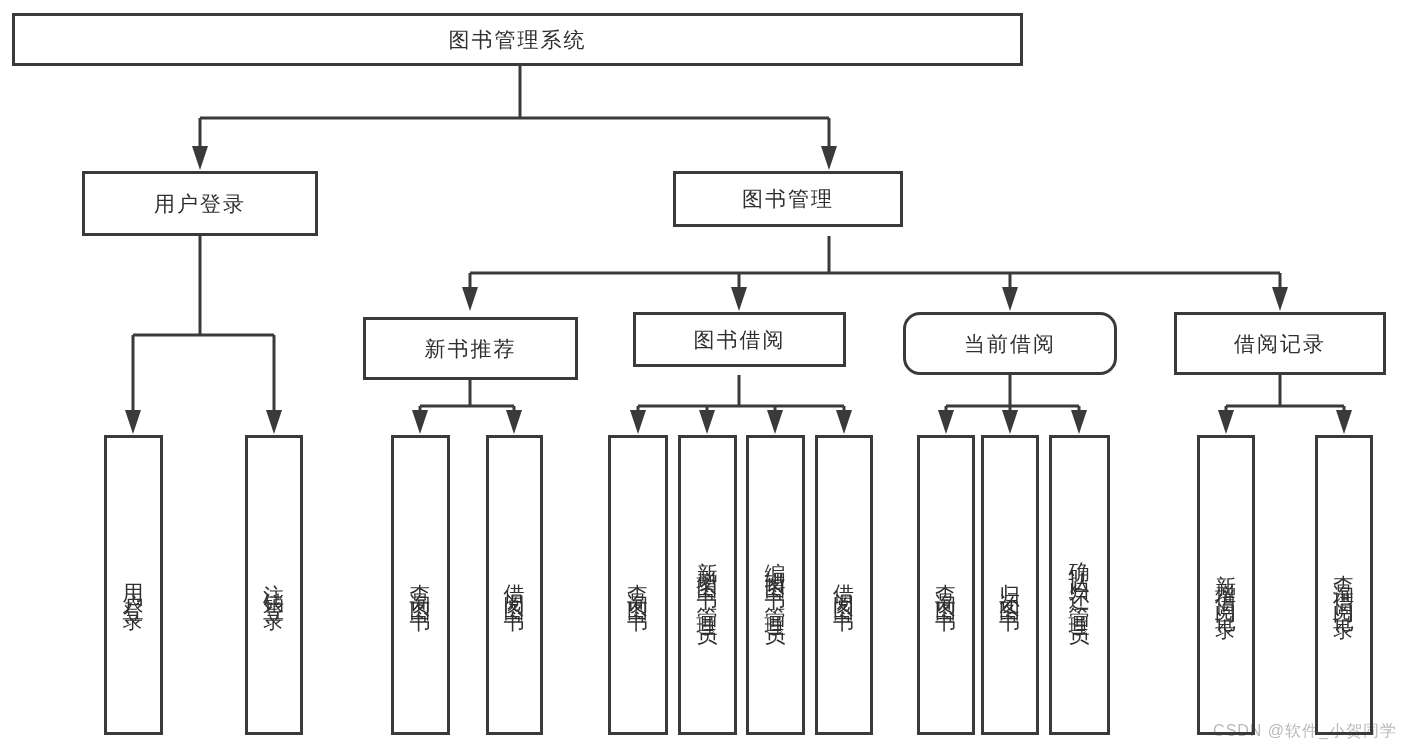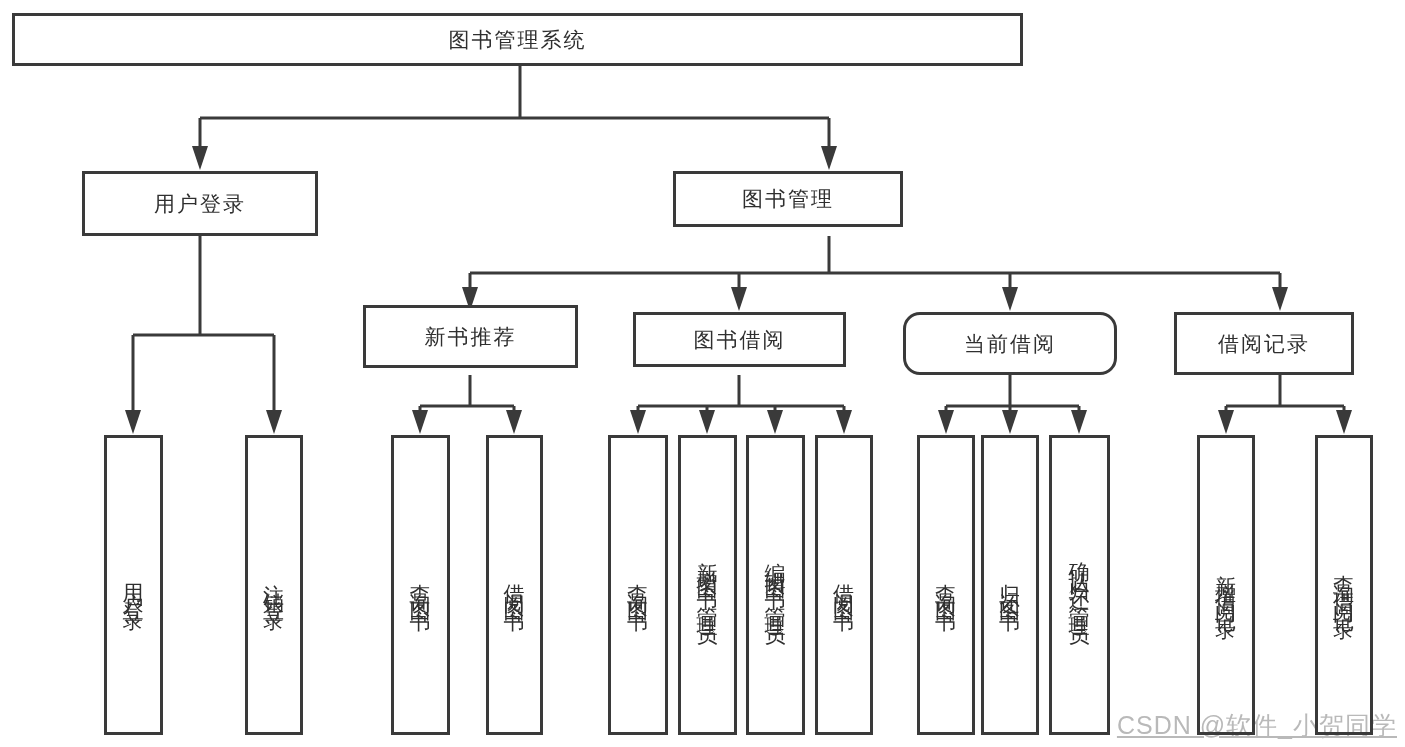--- a/index.html
+++ b/index.html
@@ -27,22 +27,22 @@
     border:3px solid var(--line);background:#fff;
     display:flex;align-items:center;justify-content:center;
   }
   .vnode .vlabel{
     writing-mode:vertical-rl;text-orientation:mixed;
     font-size:21px;letter-spacing:9px;color:var(--text);
     line-height:1;
   }
   .watermark{
     position:absolute;right:8px;bottom:5px;z-index:3;
-    font-size:25px;color:var(--wm);letter-spacing:1px;
-    mix-blend-mode:darken;white-space:nowrap;text-decoration:underline;
+    font-size:16px;color:var(--wm);letter-spacing:1px;
+    mix-blend-mode:darken;white-space:nowrap;
   }
 </style>
 </head>
 <body>
 
 <div class="canvas">
 
   <svg class="connector-layer" width="1405" height="747" viewBox="0 0 1405 747">
     <path fill="none" stroke="#3a3a3a" stroke-width="3" d="M520 66 V118
              M200 118 H829
@@ -90,30 +90,30 @@
     <span>图书管理系统</span>
   </div>
 
   <div class="hnode" style="left:82px;top:171px;width:236px;height:65px;">
     <span>用户登录</span>
   </div>
   <div class="hnode" style="left:673px;top:171px;width:230px;height:56px;">
     <span>图书管理</span>
   </div>
 
-  <div class="hnode" style="left:363px;top:305px;width:215px;height:63px;">
+  <div class="hnode" style="left:363px;top:317px;width:215px;height:63px;">
     <span>新书推荐</span>
   </div>
   <div class="hnode" style="left:633px;top:312px;width:213px;height:55px;">
     <span>图书借阅</span>
   </div>
   <div class="hnode" style="left:903px;top:312px;width:214px;height:63px;border-radius:17px;">
     <span>当前借阅</span>
   </div>
-  <div class="hnode" style="left:1174px;top:312px;width:180px;height:63px;font-family:Liberation Mono, monospace;">
+  <div class="hnode" style="left:1174px;top:312px;width:212px;height:63px;font-family:Liberation Mono, monospace;">
     <span>借阅记录</span>
   </div>
 
   <div class="vnode" style="left:104px;width:59px;">
     <span class="vlabel">用户登录</span>
   </div>
   <div class="vnode" style="left:245px;width:58px;">
     <span class="vlabel">注销登录</span>
   </div>
 

